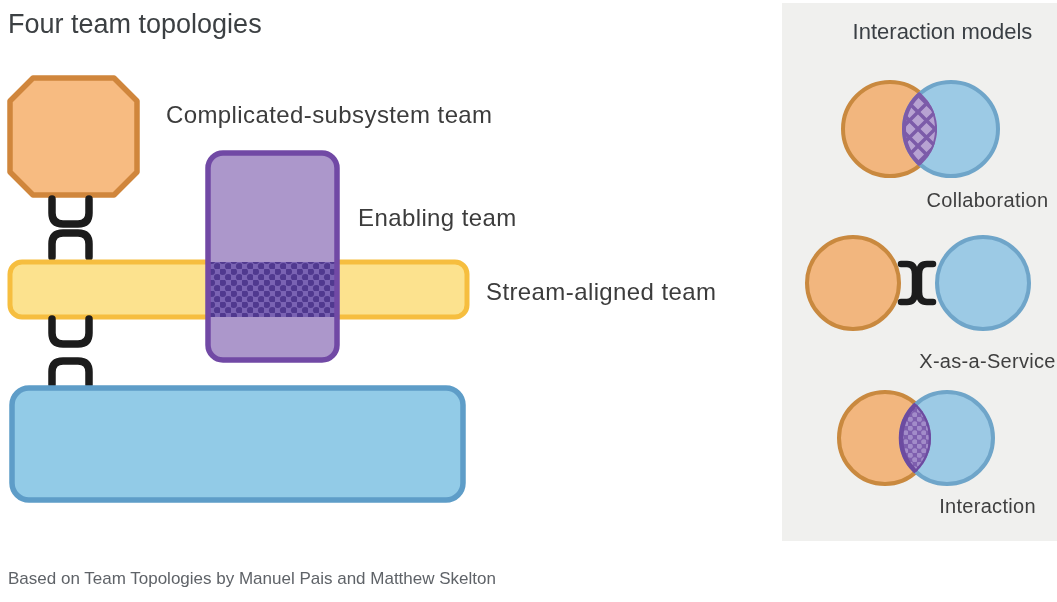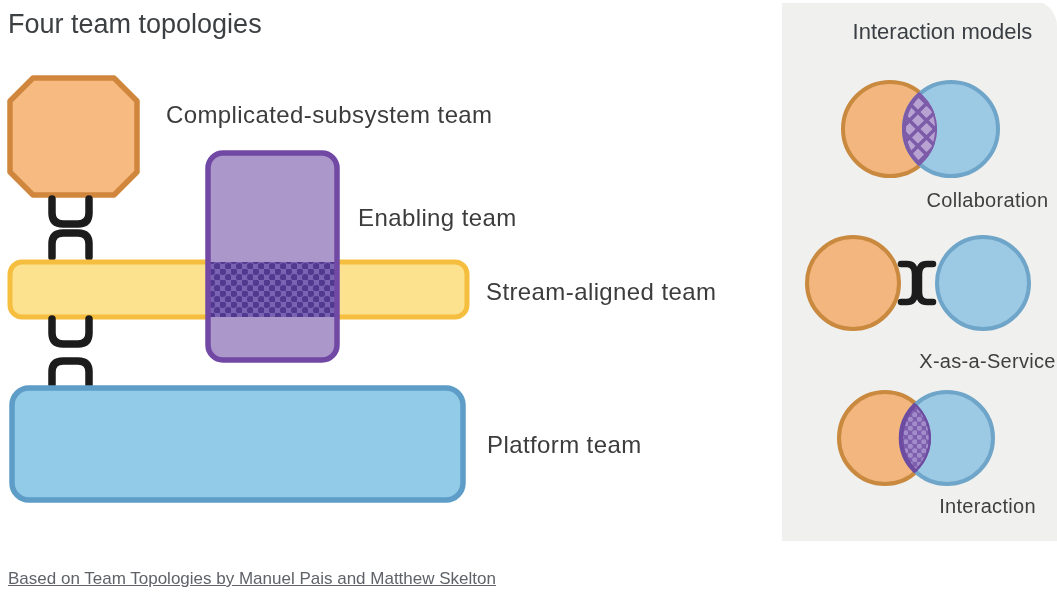--- a/index.html
+++ b/index.html
@@ -1,29 +1,29 @@
 <!DOCTYPE html>
 <html><head>
 <meta charset="utf-8">
 <style>
   html,body{margin:0;padding:0;background:#ffffff;}
   .stage{position:relative;width:1057px;height:602px;background:#ffffff;overflow:hidden;
-         font-family:"Liberation Sans",sans-serif;border-radius:26px;}
+         font-family:"Liberation Sans",sans-serif;}
   .page-title{position:absolute;left:8px;top:8px;font-size:27px;line-height:32px;
               font-weight:400;color:#3c4043;}
   .diagram-svg{position:absolute;left:0;top:60px;}
   .lbl{position:absolute;font-weight:300;font-size:24px;color:#3c3c3c;
        letter-spacing:.4px;white-space:nowrap;}
   .panel{position:absolute;left:782px;top:3px;width:321px;height:538px;background:#f0f0ee;}
   .panel-title{position:absolute;left:0;top:16px;width:100%;text-align:center;
                font-size:22px;font-weight:400;color:#3a3f44;}
   .fig{position:absolute;left:0;}
   .plbl{position:absolute;left:0;width:100%;text-align:center;font-weight:300;
         font-size:20px;color:#3f3f3f;letter-spacing:.3px;padding-left:45px;}
-  .footer{position:absolute;left:8px;top:569px;font-size:17px;color:#5f6368;text-decoration:underline;}
+  .footer{position:absolute;left:8px;top:569px;font-size:17px;color:#5f6368;}
 </style>
 </head>
 <body>
 
 <div class="stage">
 
   <div class="page-title">Four team topologies</div>
 
   <svg class="diagram-svg" width="770" height="460" viewBox="0 0 770 460">
     <defs>
@@ -53,21 +53,20 @@
       <path d="M52 259 L52 273 Q52 284 63 284 L78 284 Q89 284 89 273 L89 259"></path>
       <path d="M52 325 L52 312 Q52 301 63 301 L78 301 Q89 301 89 312 L89 325"></path>
     </g>
 
     <rect x="12" y="328" width="451" height="112" rx="17" fill="#92CBE7" stroke="#5E9DC8" stroke-width="5.5"></rect>
   </svg>
 
   <div class="lbl" style="left:166px;top:101px">Complicated-subsystem team</div>
   <div class="lbl" style="left:486px;top:278px">Stream-aligned team</div>
   <div class="lbl" style="left:358px;top:204px">Enabling team</div>
-  <div class="lbl" style="left:487px;top:431px">Platform team</div>
 
   <div class="panel">
     <div class="panel-title">Interaction models</div>
 
     <svg class="fig" style="top:75px" width="270" height="102" viewBox="0 0 270 102">
       <defs>
         <clipPath id="cA1">
             <circle cx="108" cy="51" r="47"></circle>
           </clipPath>
         <clipPath id="cB1">

